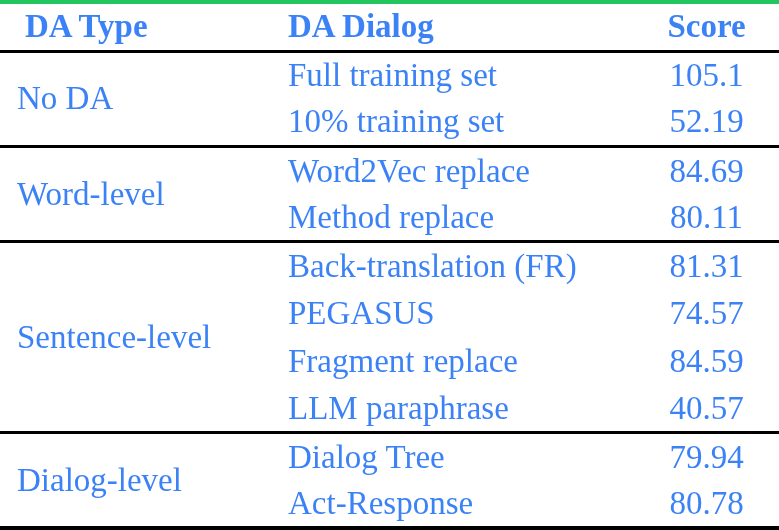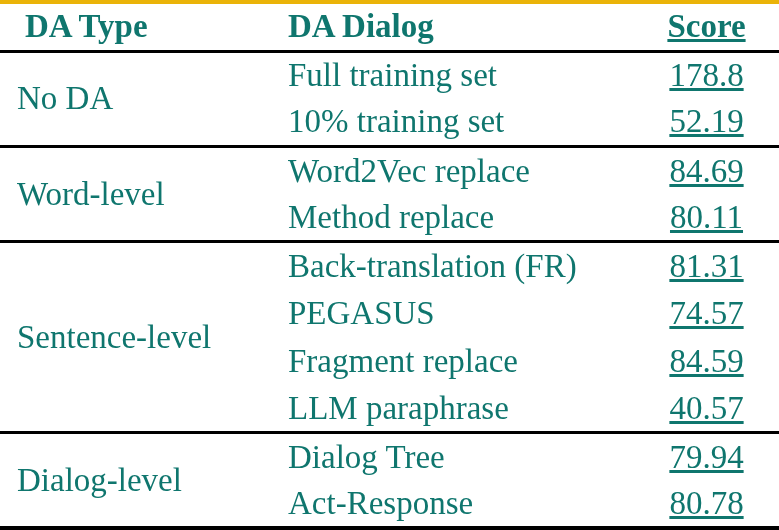--- a/index.html
+++ b/index.html
@@ -12,22 +12,22 @@
     height: 530px;
     overflow: hidden;
   }
   table.paper-table {
     width: 779px;
     height: 530px;
     border-collapse: collapse;
     table-layout: fixed;
     font-family: "Liberation Serif", "DejaVu Serif", serif;
     font-size: 33px;
-    color: #0f766e;
-    border-top: 4px solid #eab308;
+    color: #3b82f6;
+    border-top: 4px solid #22c55e;
     border-bottom: 4px solid #000000;
   }
   col.c1 { width: 288px; }
   col.c2 { width: 352px; }
   col.c3 { width: 139px; }
   th, td {
     padding: 0;
     margin: 0;
     text-align: left;
     vertical-align: middle;
@@ -39,21 +39,20 @@
   tbody tr { height: 47px; }
   thead th {
     font-weight: bold;
     border-bottom: 3px solid #000000;
   }
   tbody { border-top: 3px solid #000000; }
   .pad-left { padding-left: 25px; }
   .score-col {
     text-align: center;
     padding-right: 6px;
-    text-decoration: underline;
   }
   td.type-cell { padding-left: 17px; }
 </style>
 </head>
 <body>
 
 <table class="paper-table">
   <colgroup>
     <col class="c1">
     <col class="c2">
@@ -64,21 +63,21 @@
       <th class="pad-left">DA Type</th>
       <th>DA Dialog</th>
       <th class="score-col">Score</th>
     </tr>
   </thead>
 
   <tbody>
     <tr>
       <td class="type-cell" rowspan="2">No DA</td>
       <td>Full training set</td>
-      <td class="score-col">178.8</td>
+      <td class="score-col">105.1</td>
     </tr>
     <tr>
       <td>10% training set</td>
       <td class="score-col">52.19</td>
     </tr>
   </tbody>
 
   <tbody>
     <tr>
       <td class="type-cell" rowspan="2">Word-level</td>

